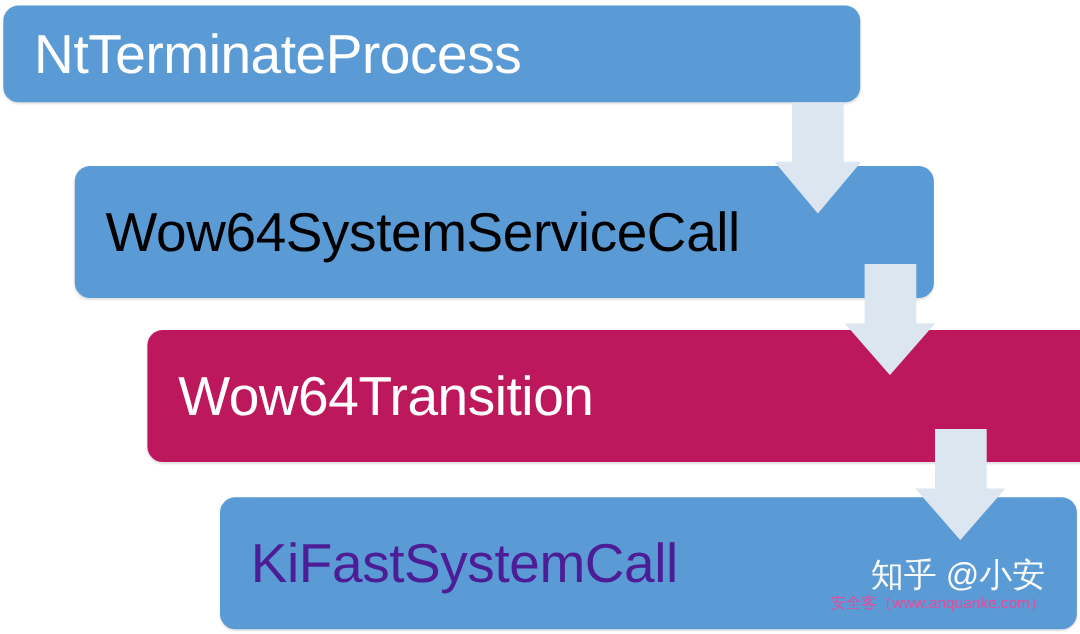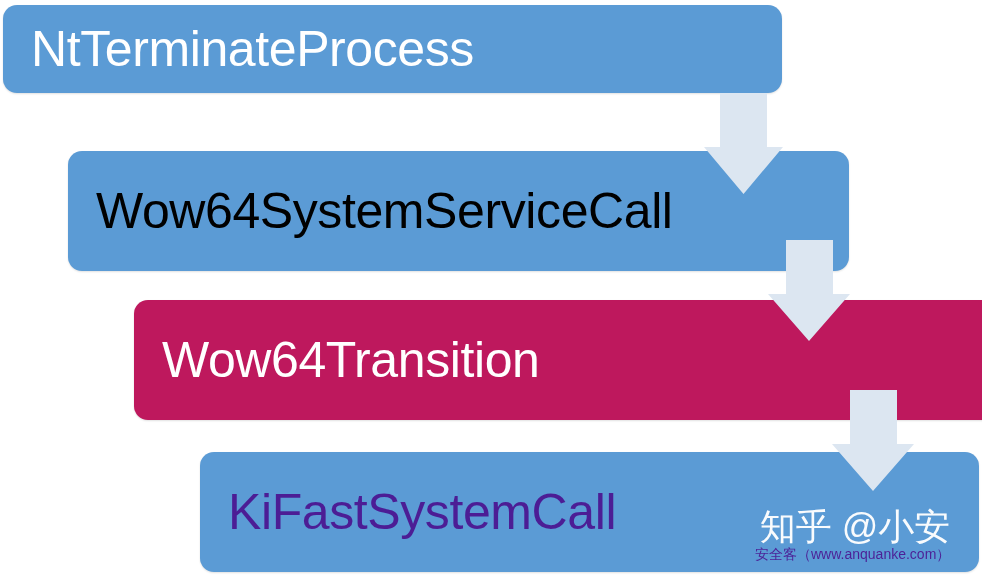--- a/index.html
+++ b/index.html
@@ -47,27 +47,27 @@
   .watermark {
     position: absolute;
     z-index: 4;
     text-align: right;
     pointer-events: none;
     user-select: none;
   }
   .wm-main {
     color: #ffffff;
     font-family: "Liberation Sans", sans-serif;
-    font-size: 36px;
+    font-size: 30px;
     line-height: 1.06;
     white-space: nowrap;
     opacity: 0.97;
   }
   .wm-sub {
-    color: #4c1d95;
+    color: #ec4899;
     font-family: "Liberation Sans", sans-serif;
     font-size: 14px;
     line-height: 1.1;
     white-space: nowrap;
     opacity: 0.97;
     margin-top: 1px;
   }
 </style>
 </head>
 <body>

